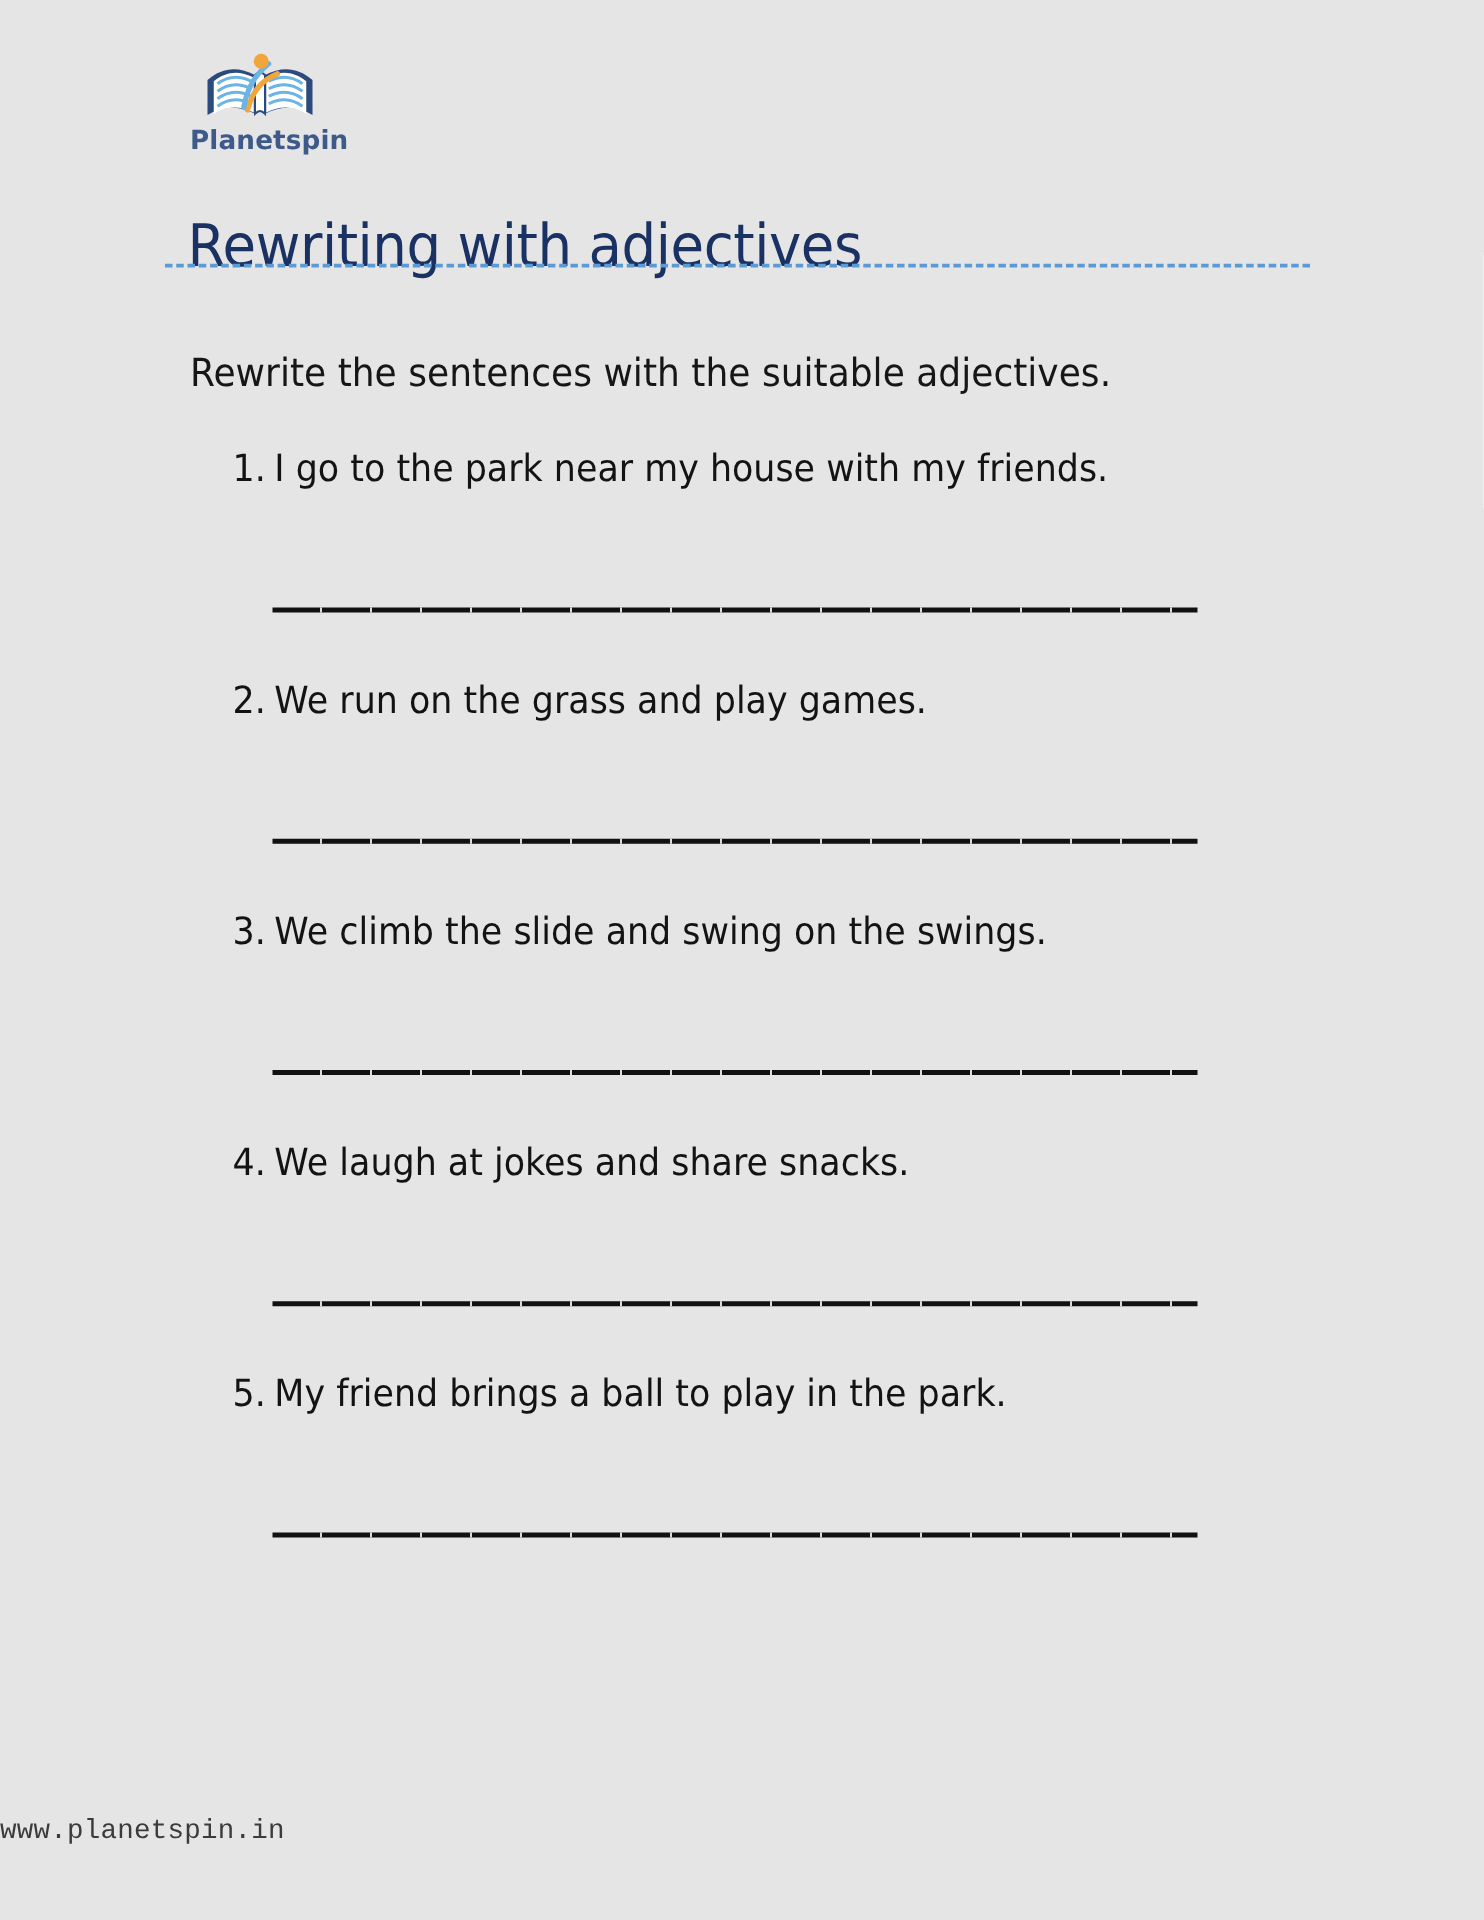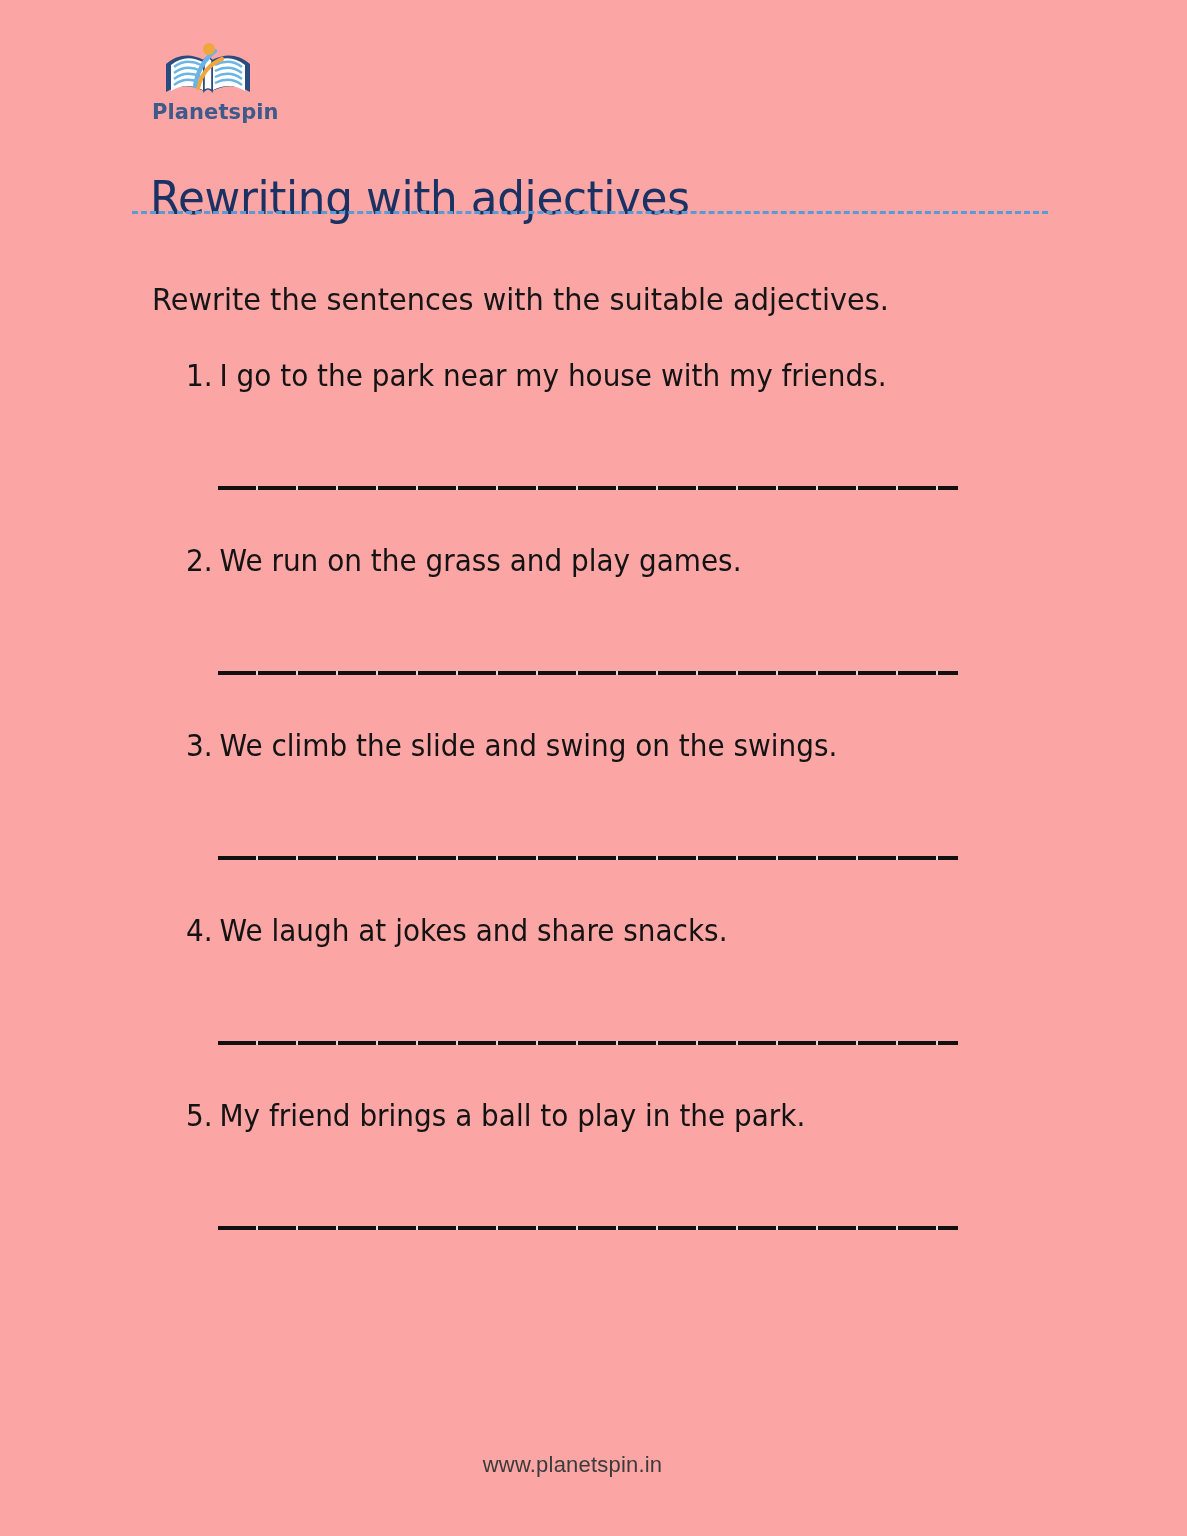--- a/index.html
+++ b/index.html
@@ -11,21 +11,21 @@
     width: 1187px;
     height: 1536px;
     position: relative;
     font-family: "Liberation Sans", sans-serif;
     overflow: hidden;
   }
 
   .page {
     position: absolute;
     inset: 0;
-    background: #fca5a5;
+    background: #e5e5e5;
     padding-left: 39px;
   }
 
   
   .brand {
     position: absolute;
     left: 152px;
     top: 42px;
     width: 210px;
   }
@@ -138,22 +138,22 @@
       rgba(255,255,255,0.85) 40px
     );
   }
 
   
   .footer {
     position: absolute;
     left: 0;
     top: 1452px;
     width: 1145px;
-    text-align: center;
-    font-family: Liberation Sans, sans-serif;
+    text-align: left;
+    font-family: Liberation Mono, monospace;
     font-size: 22px;
     color: #3b3b3b;
     letter-spacing: 0.2px;
   }
 </style>
 </head>
 <body>
 
 <div class="page">
 

